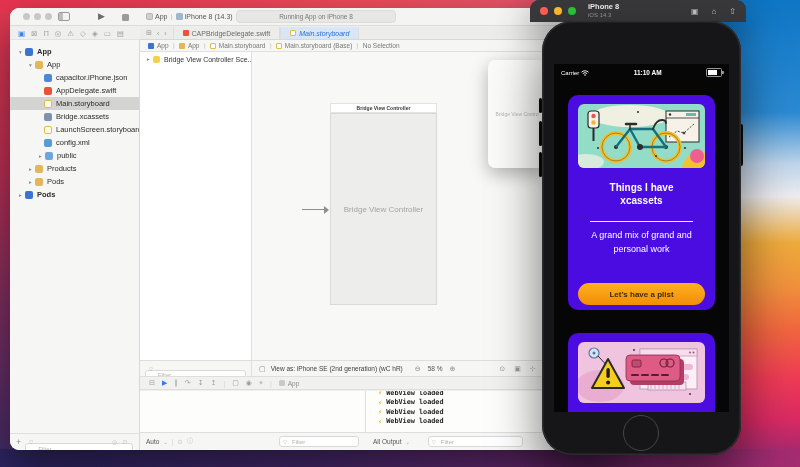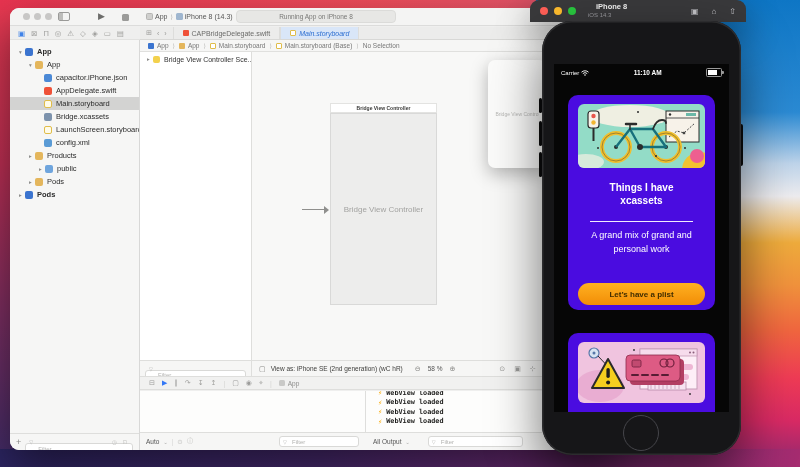--- a/index.html
+++ b/index.html
@@ -116,21 +116,21 @@
   .bolt{color:#f6a700;font-family:"DejaVu Sans",sans-serif;font-weight:normal;font-size:6px;}
   .consolebar{position:absolute;left:355px;top:424px;right:0;height:18px;background:#f6f6f5;border-top:1px solid #dededc;
               display:flex;align-items:center;gap:4px;padding:0 8px;font-size:6.5px;color:#555;}
   .consolebar .ffield{flex:none;width:95px;margin-left:14px;}
   
   .simbar{position:absolute;left:530px;top:0;width:216px;height:22px;background:#39393b;border-radius:9px 9px 0 0;
           box-shadow:0 12px 34px rgba(0,0,0,.45);display:flex;align-items:center;padding:0 10px;box-sizing:border-box;z-index:5;}
   .stl{width:8px;height:8px;border-radius:50%;margin-right:6px;flex:none;}
   .stl.r{background:#ff5f57;} .stl.y{background:#febc2e;} .stl.g{background:#29c73f;}
   .simtitle{margin-left:6px;line-height:1.15;}
-  .simtitle .t{font-size:7.5px;color:#f0f0f0;font-weight:bold;margin-left:8px;}
+  .simtitle .t{font-size:7.5px;color:#f0f0f0;font-weight:bold;}
   .simtitle .s{font-size:6px;color:#98989d;}
   .simicons{margin-left:auto;display:flex;gap:13px;color:#c3c3c7;font-size:8px;}
   .phone{position:absolute;left:542px;top:21px;width:199px;height:434px;background:#161618;border-radius:30px;
          box-shadow:0 22px 50px rgba(0,0,0,.55),inset 0 0 0 1.5px #2c2c2e;z-index:6;}
   .sidebtn{position:absolute;background:#0c0c0d;border-radius:2px;z-index:5;}
   .screen{position:absolute;left:554px;top:64px;width:175px;height:348px;background:#060606;overflow:hidden;z-index:7;}
   .pstatus{position:absolute;left:7px;right:7px;top:3px;height:11px;display:flex;align-items:center;color:#fff;}
   .pstatus .carrier{font-size:6px;display:flex;align-items:center;gap:2px;}
   .pstatus .time{flex:1;text-align:center;font-size:6.5px;font-weight:bold;}
   .batt{width:14px;height:6.5px;border:1px solid #9a9a9a;border-radius:1.5px;position:relative;}
@@ -247,29 +247,29 @@
             <span>Bridge.xcassets</span>
           </div>
         <div class="srow d2f">
             <span class="fic ic-sb"></span>
             <span>LaunchScreen.storyboard</span>
           </div>
         <div class="srow d2f">
             <span class="fic ic-xml"></span>
             <span>config.xml</span>
           </div>
+        <div class="srow d2">
+            <span class="disc">▸</span>
+            <span class="fic ic-folderb"></span>
+            <span>public</span>
+          </div>
         <div class="srow d1">
             <span class="disc">▸</span>
             <span class="fic ic-folder"></span>
             <span>Products</span>
-          </div>
-        <div class="srow d2">
-            <span class="disc">▸</span>
-            <span class="fic ic-folderb"></span>
-            <span>public</span>
           </div>
         <div class="srow d1">
             <span class="disc">▸</span>
             <span class="fic ic-folder"></span>
             <span>Pods</span>
           </div>
         <div class="srow d0">
             <span class="disc">▸</span>
             <span class="fic ic-proj"></span>
             <span style="font-weight:bold">Pods</span>

